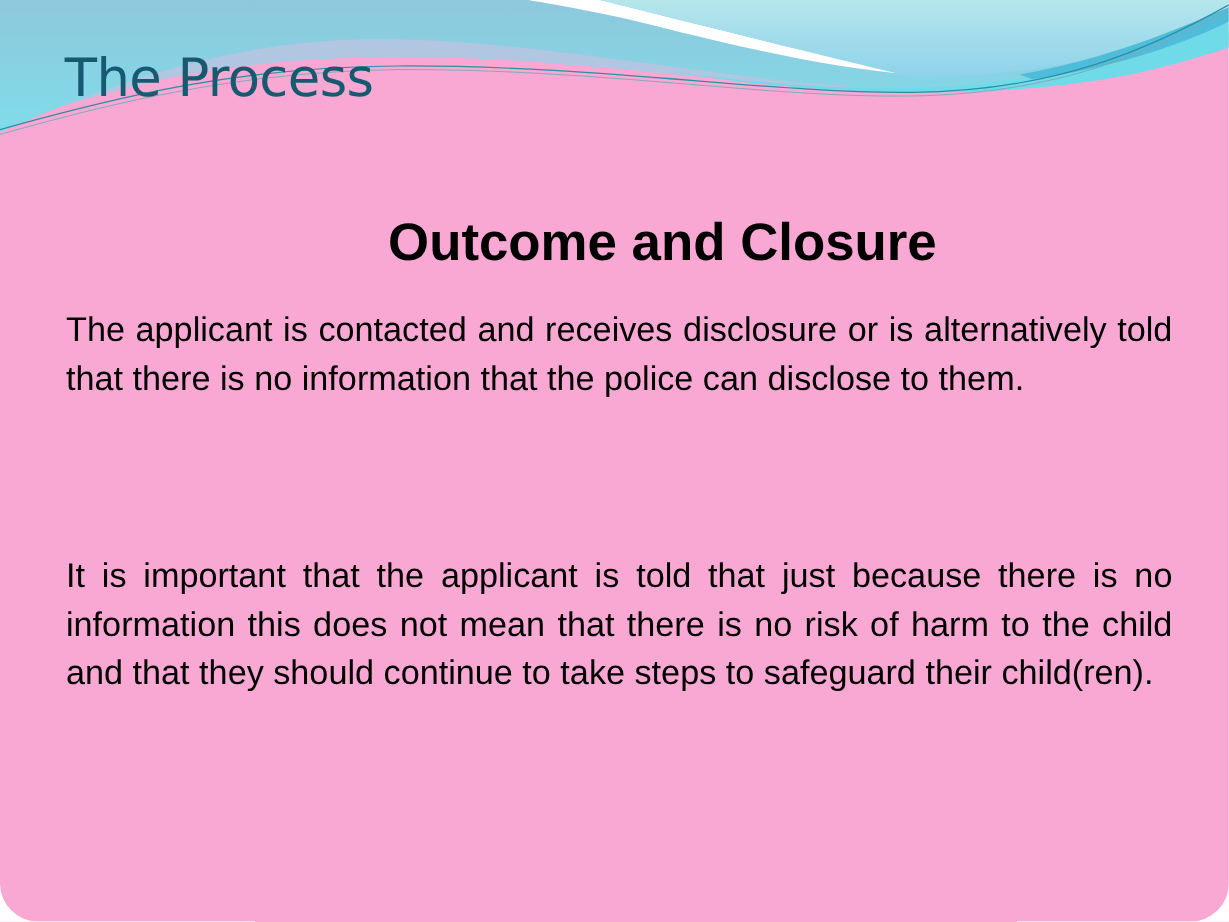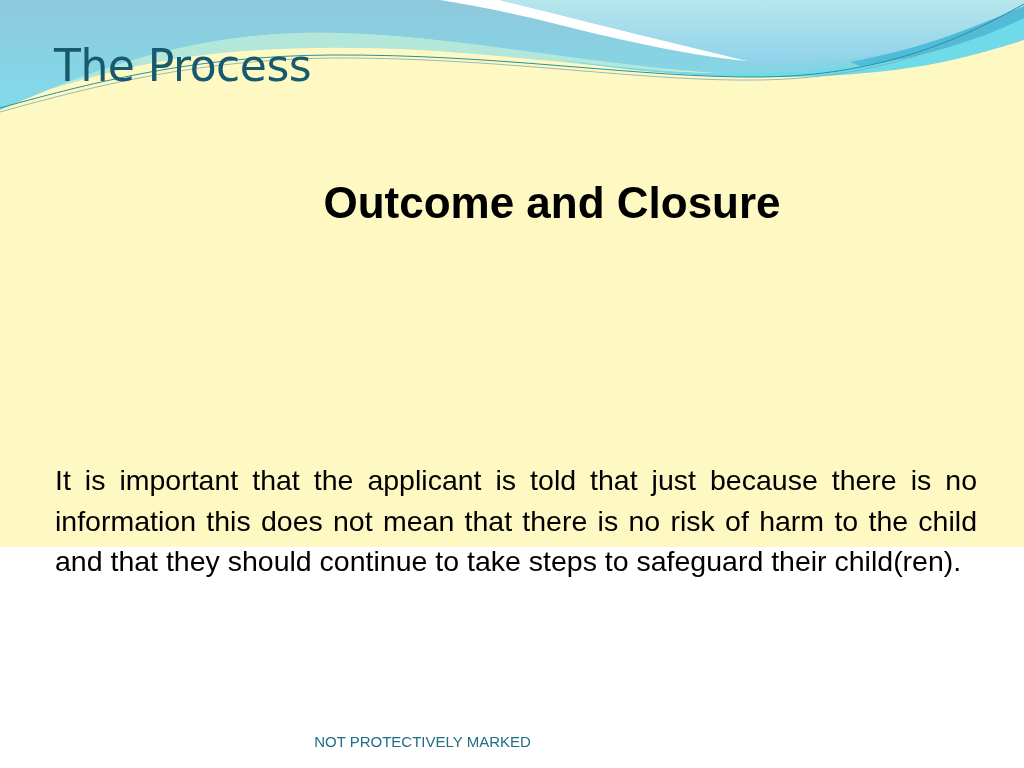--- a/index.html
+++ b/index.html
@@ -6,22 +6,23 @@
       margin: 0;
       padding: 0;
       width: 1024px;
       height: 768px;
       overflow: hidden;
       background: #ffffff;
     }
     .slide {
       position: relative;
       width: 1024px;
-      height: 547px;
-      background: #fef9c3;
+      height: 768px;
+      background: #f9a8d4;
+      border-radius: 32px;
     }
     .header-decor {
       position: absolute;
       left: 0;
       top: 0;
       width: 1024px;
       height: 130px;
     }
     .slide-title {
       position: absolute;
@@ -105,18 +106,18 @@
     <path d="M850,62 C920,50 980,25 1024,6 L1024,18 C980,40 920,58 860,66 Z" fill="#4fbcd9"></path>
 
     <path d="M0,108 C100,80 200,56 330,55 C500,54 640,78 760,77 C880,76 960,40 1024,4" fill="none" stroke="#2a8fa4" stroke-width="1"></path>
     <path d="M0,112 C100,84 200,60 330,58 C500,57 640,82 760,80 C880,78 960,44 1024,8" fill="none" stroke="#7fa9b4" stroke-width="0.8"></path>
   </svg>
 
   <div class="slide-title">The Process</div>
 
   <div class="section-heading">Outcome and Closure</div>
 
+  <p class="body-paragraph para-1">The applicant is contacted and receives disclosure or is alternatively told that there is no information that the police can disclose to them.</p>
 
   <p class="body-paragraph para-2">It is important that the applicant is told that just because there is no information this does not mean that there is no risk of harm to the child and that they should continue to take steps to safeguard their child(ren).</p>
 
-  <div class="footer-marking">NOT PROTECTIVELY MARKED</div>
 
 </div>
 
 </body></html>

